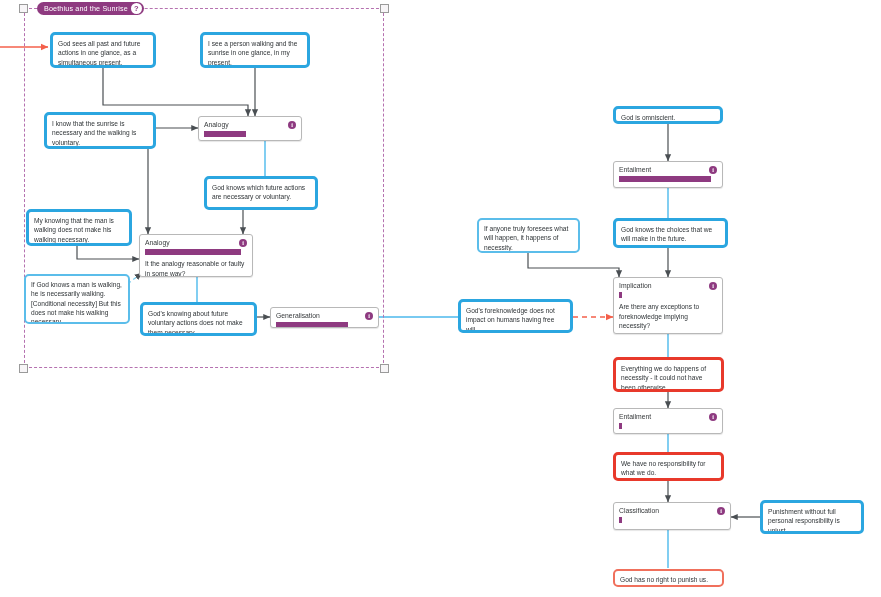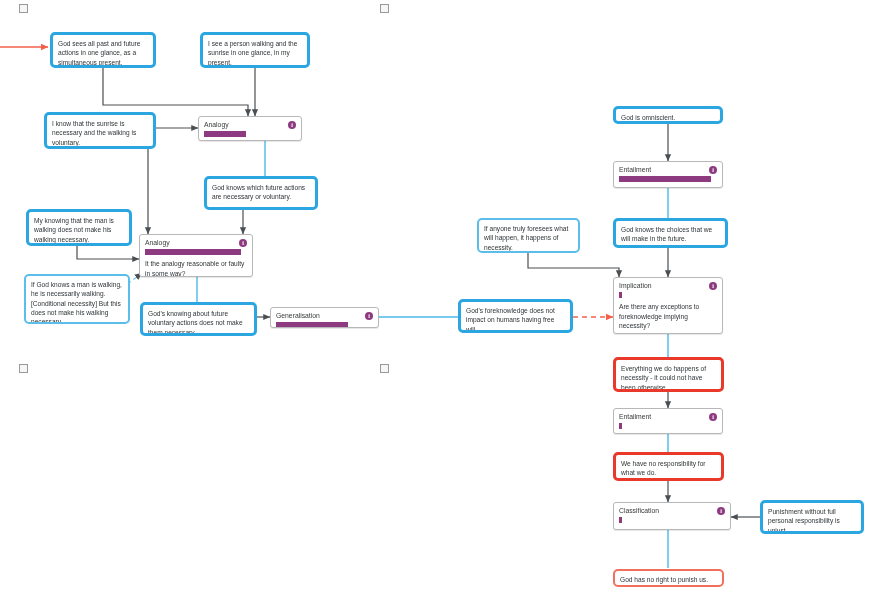--- a/index.html
+++ b/index.html
@@ -171,20 +171,26 @@
 
     <path d="M668,434 L668,452" fill="none" stroke="#4cb9ec" stroke-width="1.4"></path>
 
     <path d="M668,481 L668,502" fill="none" stroke="#4a4f53" stroke-width="1.2" marker-end="url(#ah-grey)"></path>
 
     <path d="M760,517 L731,517" fill="none" stroke="#4a4f53" stroke-width="1.2" marker-end="url(#ah-grey)"></path>
 
     <path d="M668,530 L668,568" fill="none" stroke="#4cb9ec" stroke-width="1.4"></path>
   </svg>
 
+  <div class="sel-group" style="left:24px;top:8px;width:360px;height:360px;">
+    <div class="sel-tab">
+      <span>Boethius and the Sunrise</span>
+      <span class="qmark">?</span>
+    </div>
+  </div>
   <div class="sel-handle" style="left:19px;top:4px;"></div>
   <div class="sel-handle" style="left:380px;top:4px;"></div>
   <div class="sel-handle" style="left:19px;top:364px;"></div>
   <div class="sel-handle" style="left:380px;top:364px;"></div>
 
   <div class="node blue" style="left:50px;top:32px;width:106px;height:36px;">God sees all past and future actions in one glance, as a simultaneous present.</div>
 
   <div class="node blue" style="left:200px;top:32px;width:110px;height:36px;">I see a person walking and the sunrise in one glance, in my present.</div>
 
   <div class="node blue" style="left:44px;top:112px;width:112px;height:37px;">I know that the sunrise is necessary and the walking is voluntary.</div>

